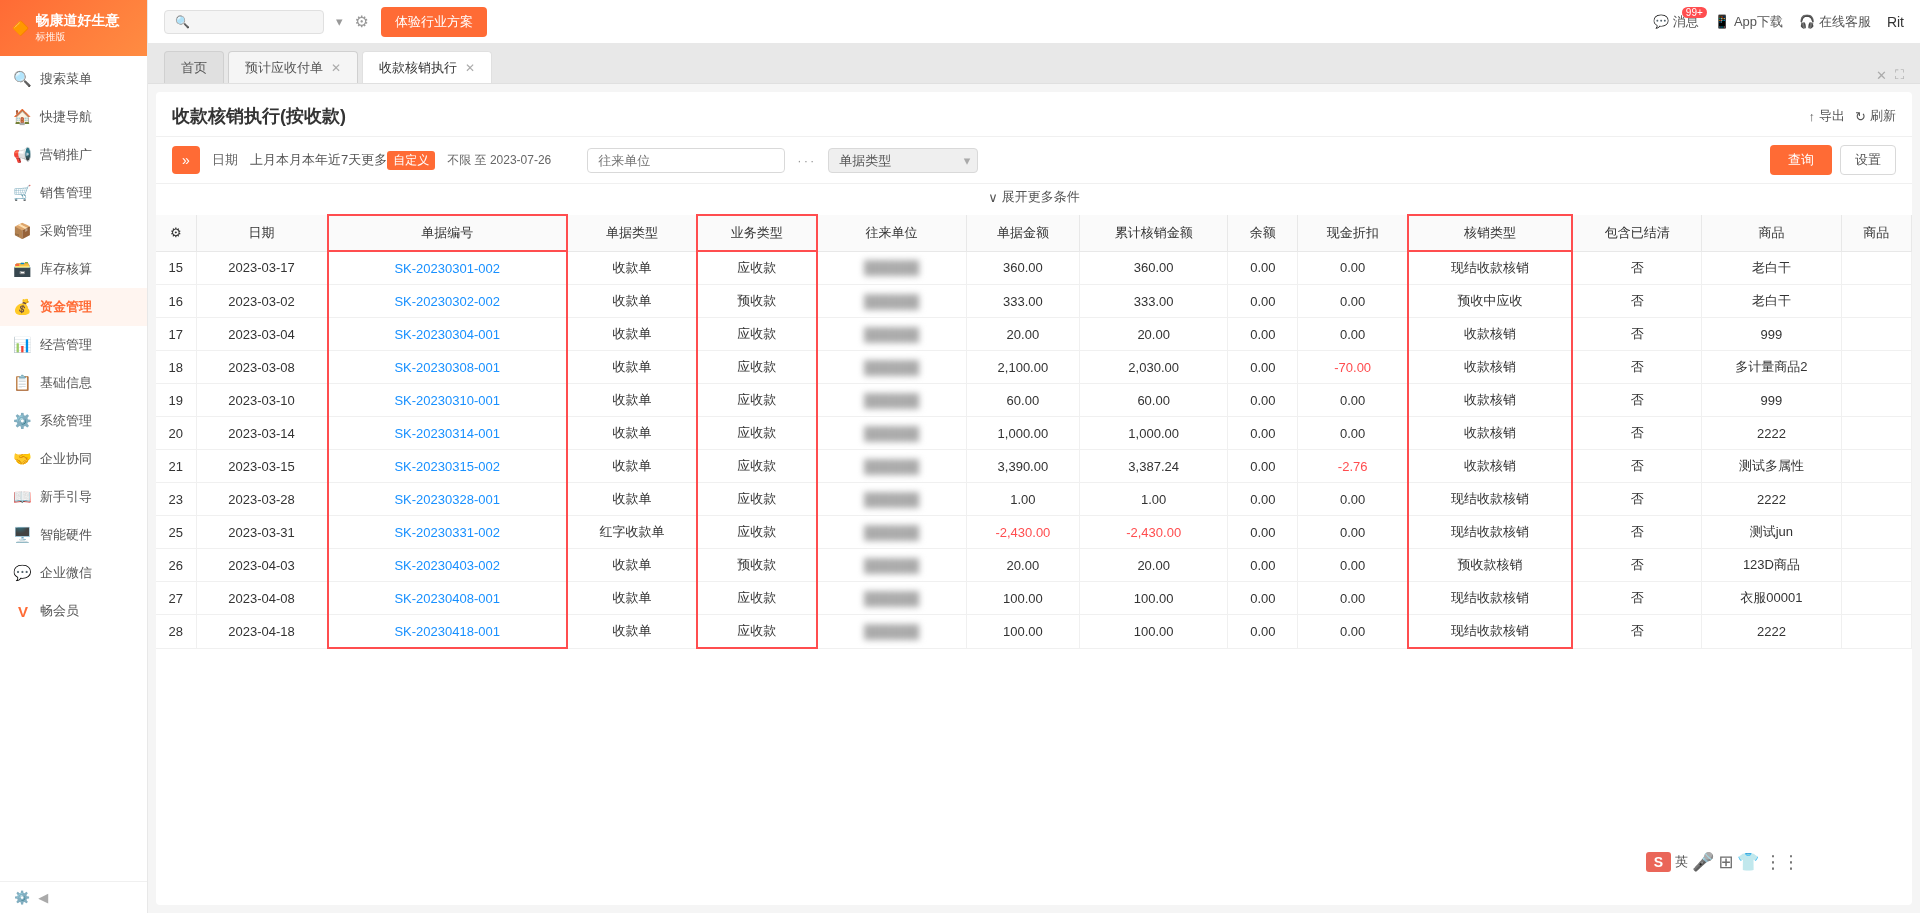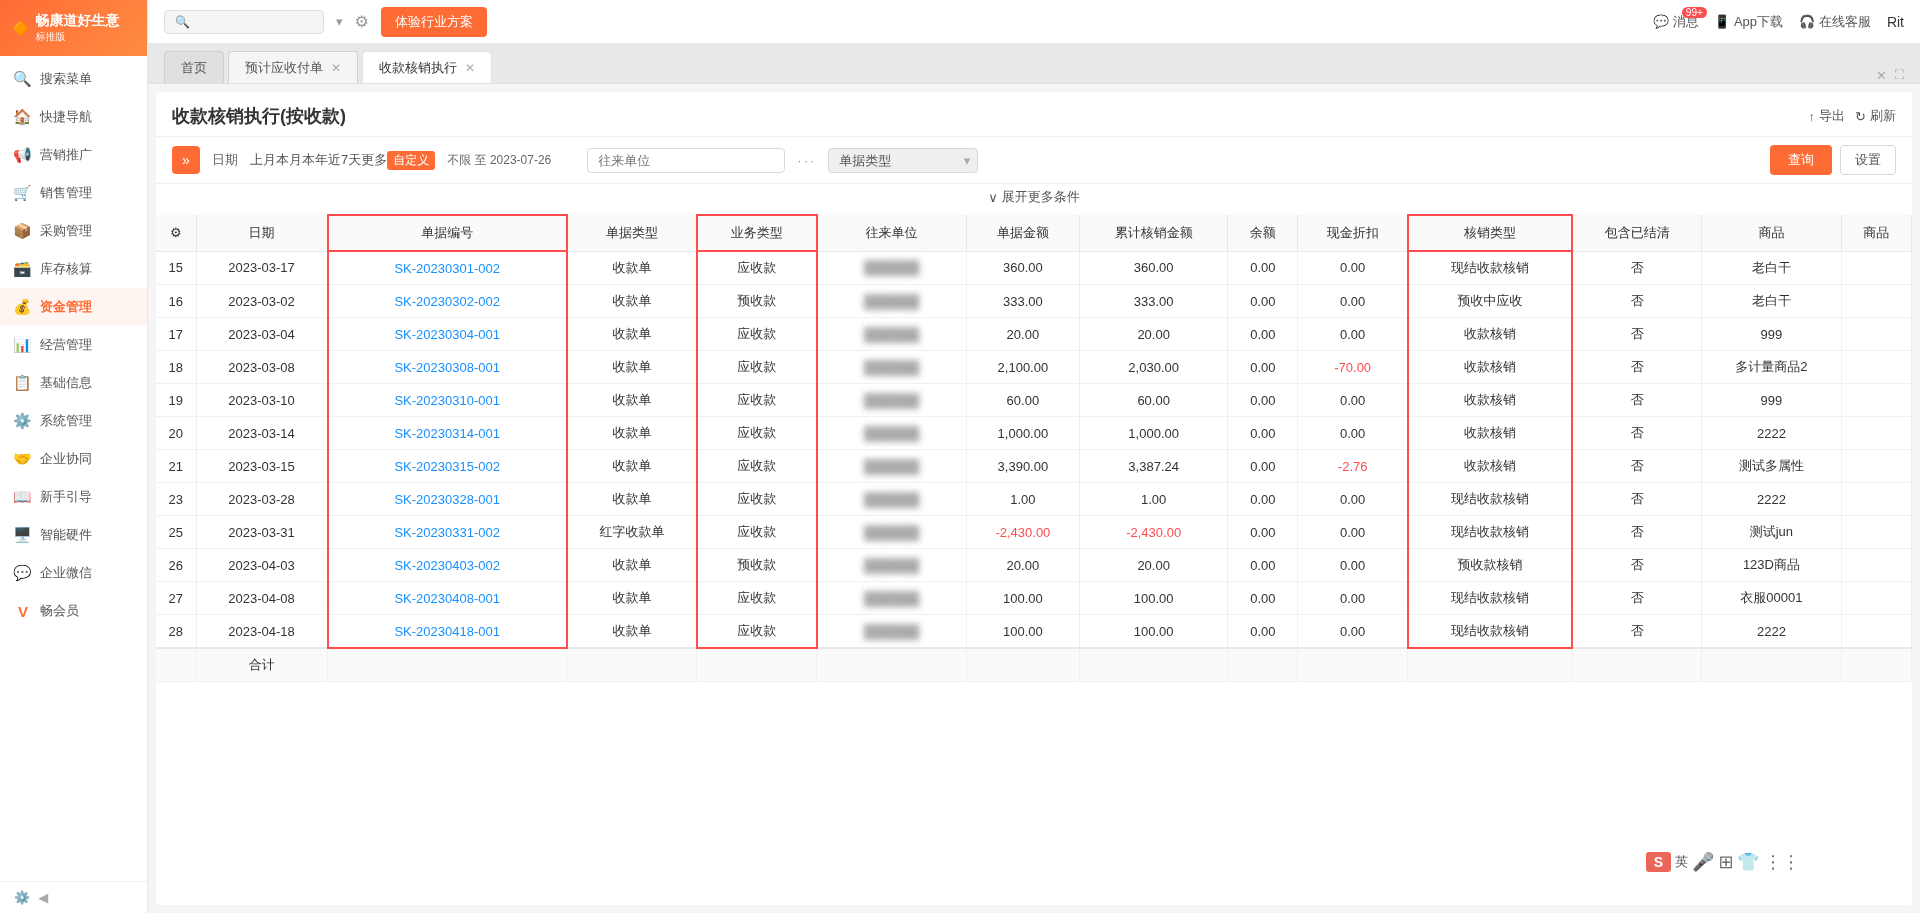--- a/index.html
+++ b/index.html
@@ -467,36 +467,20 @@
               <td style="filter: blur(3px); color: rgb(170, 170, 170);">██████</td>
               <td>100.00</td>
               <td>100.00</td>
               <td>0.00</td>
               <td>0.00</td>
               <td style="border-left: 2px solid rgb(255, 77, 79); border-right: 2px solid rgb(255, 77, 79); border-bottom: 2px solid rgb(255, 77, 79);">现结收款核销</td>
               <td>否</td>
               <td>2222</td>
               <td></td>
             </tr>
-            <tr class="totals-row">
-              <td></td>
-              <td>合计</td>
-              <td></td>
-              <td></td>
-              <td></td>
-              <td></td>
-              <td></td>
-              <td></td>
-              <td></td>
-              <td></td>
-              <td></td>
-              <td></td>
-              <td></td>
-              <td></td>
-            </tr>
           </tbody>
       </table>
     </div>
   </div>
 </div>
 
 <div class="watermark">
   <span style="background:#e74c3c;color:#fff;padding:2px 8px;font-weight:bold;font-size:14px;border-radius:3px;">S</span>
   <span style="font-size:13px;color:#333;">英</span>
   <span style="font-size:18px;color:#1890ff;">🎤</span>

